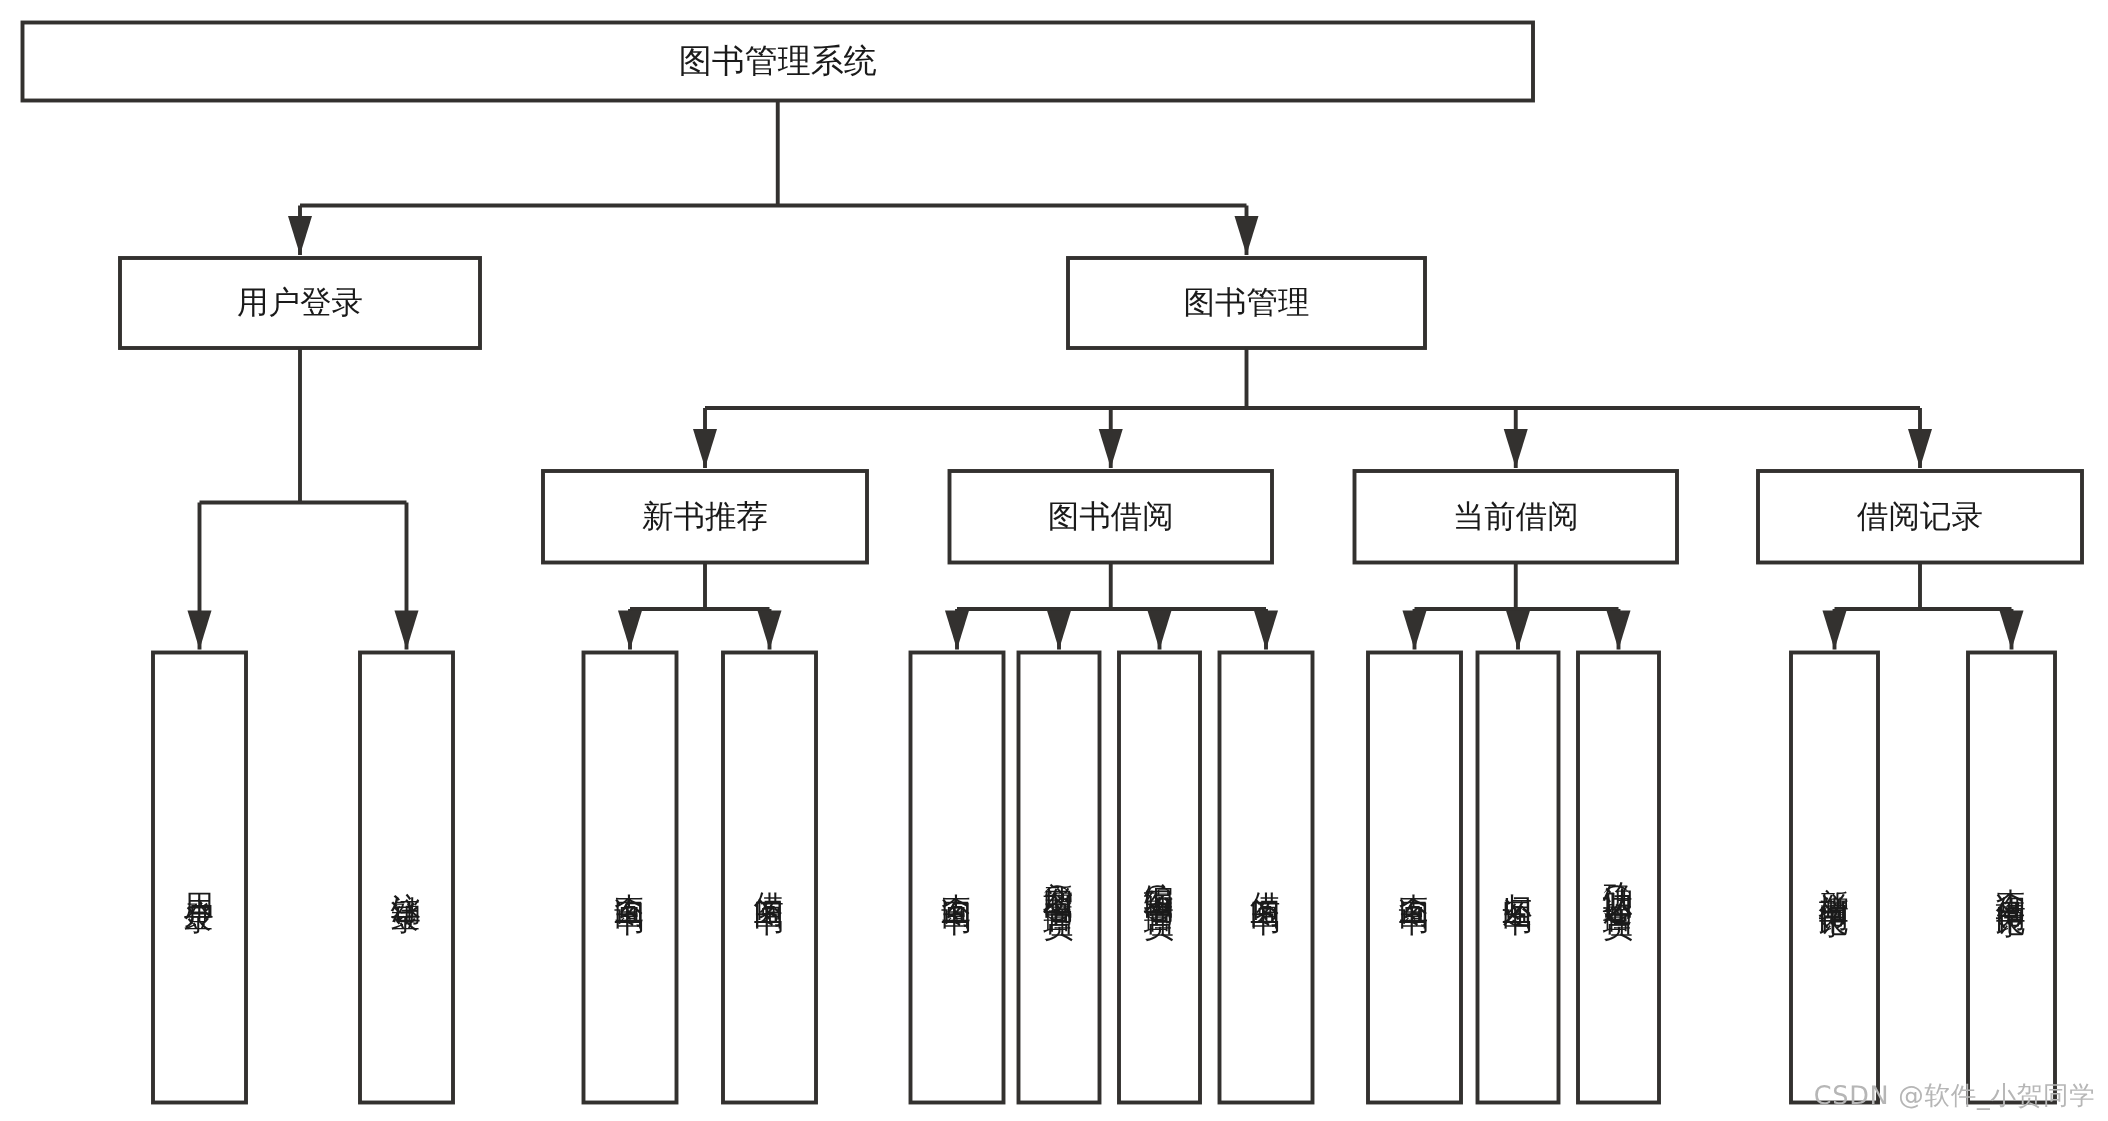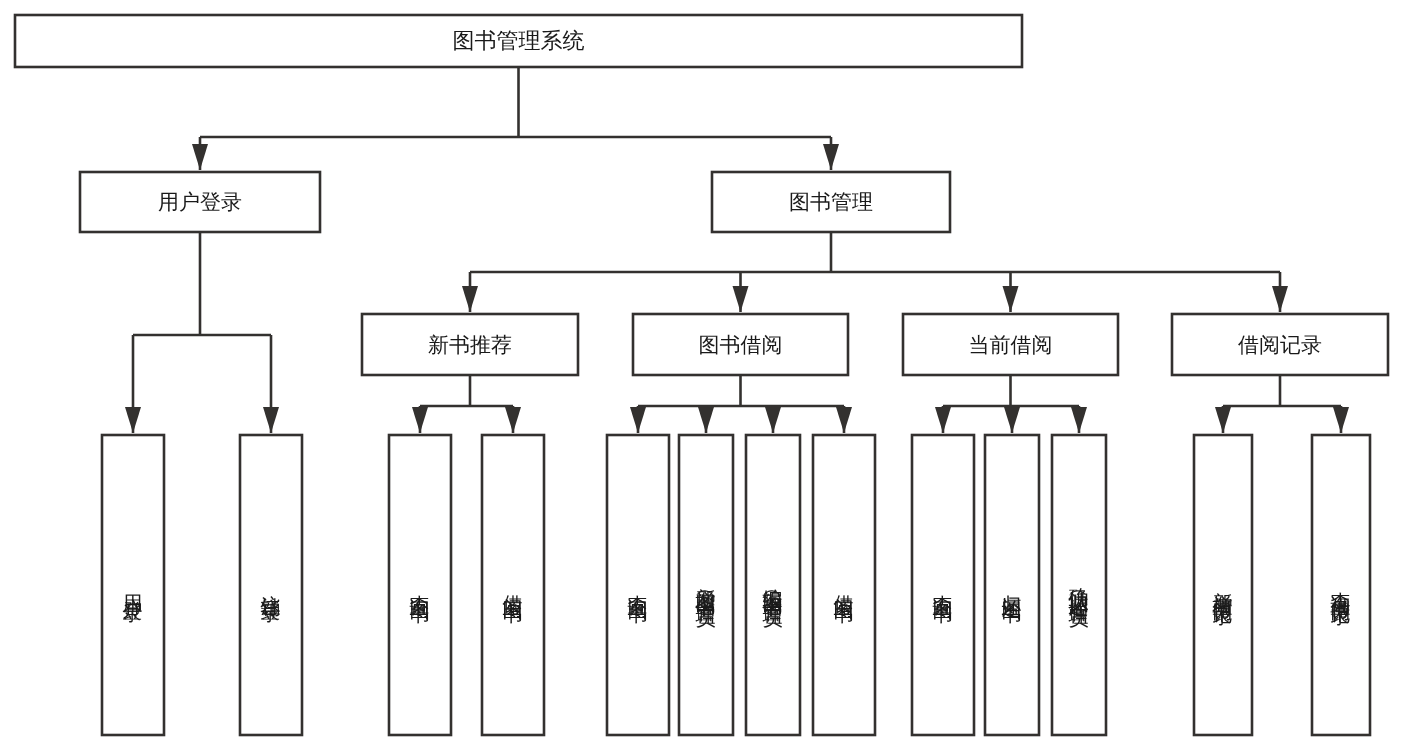--- a/index.html
+++ b/index.html
@@ -220,14 +220,15 @@
       <div class="leaf-label" style="left: 679px; top: 435px; width: 54px; height: 300px;">新增图书（管理员）</div>
       <div class="leaf-label" style="left: 746px; top: 435px; width: 54px; height: 300px;">编辑图书（管理员）</div>
       <div class="leaf-label" style="left: 813px; top: 435px; width: 62px; height: 300px;">借阅图书</div>
       <div class="leaf-label" style="left: 912px; top: 435px; width: 62px; height: 300px;">查询图书</div>
       <div class="leaf-label" style="left: 985px; top: 435px; width: 54px; height: 300px;">归还图书</div>
       <div class="leaf-label" style="left: 1052px; top: 435px; width: 54px; height: 300px;">确认归还（管理员）</div>
       <div class="leaf-label" style="left: 1194px; top: 435px; width: 58px; height: 300px;">新增借阅记录</div>
       <div class="leaf-label" style="left: 1312px; top: 435px; width: 58px; height: 300px;">查询借阅记录</div>
     </div>
 
+  <div id="watermark">CSDN @软件_小贺同学</div>
 
 </div>
 
 </body></html>

